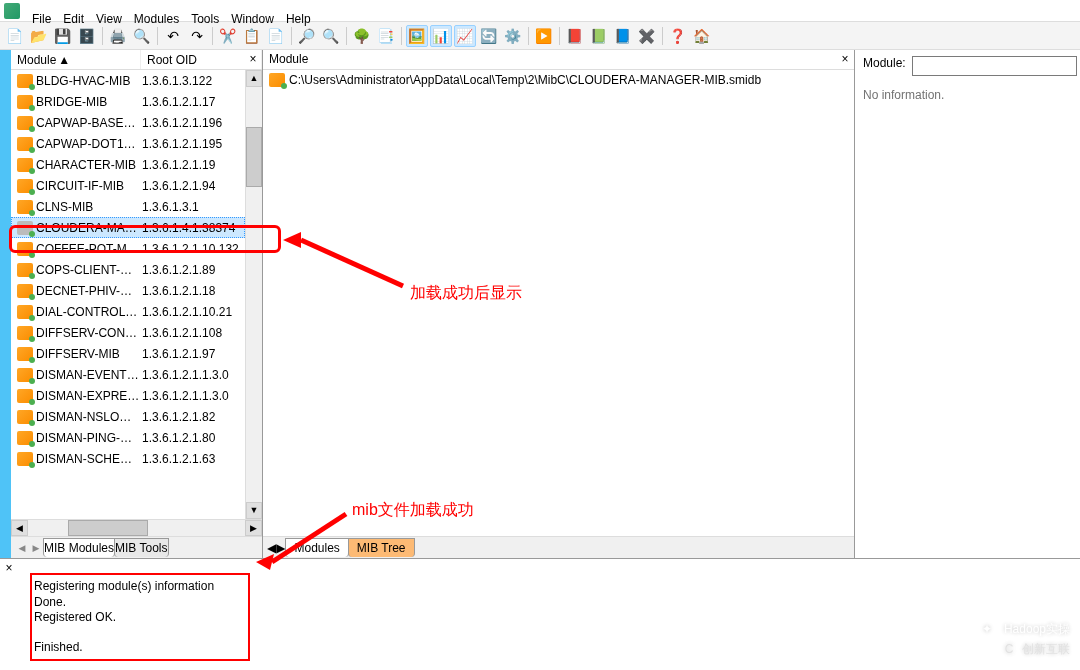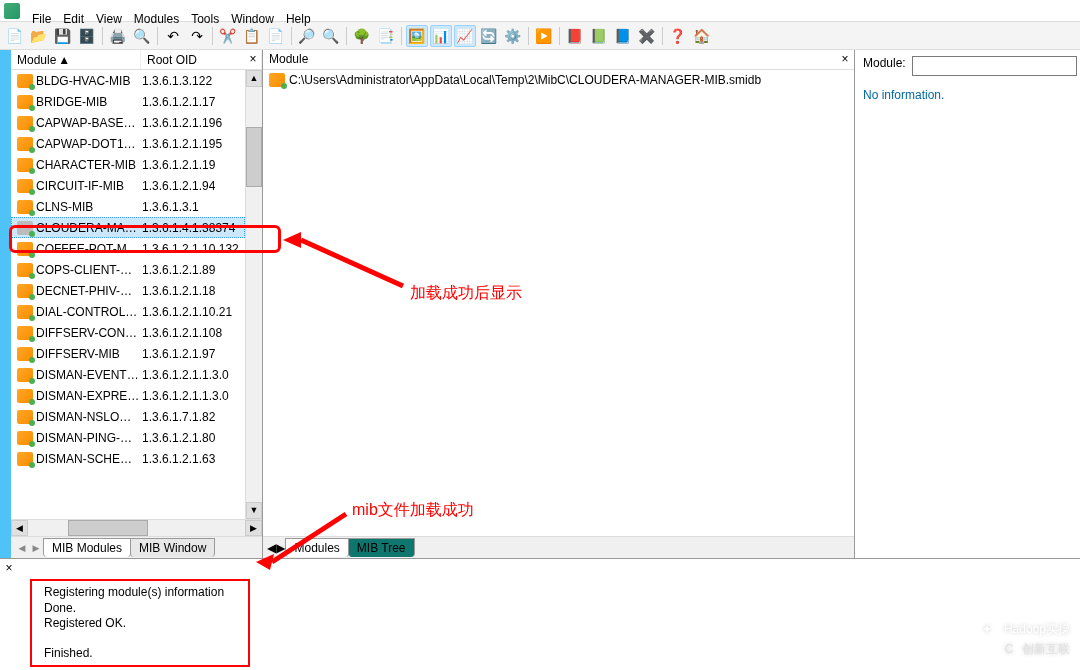--- a/index.html
+++ b/index.html
@@ -29,39 +29,39 @@
   .list-row .oid { flex: 1; white-space: nowrap; overflow: hidden; }
   .scroll-right { width: 17px; background: #f0f0f0; border-left: 1px solid #ddd; display: flex; flex-direction: column; }
   .scroll-right .arr { height: 17px; background: #e0e0e0; border: 1px solid #ccc; font-size: 9px; text-align: center; line-height: 15px; }
   .scroll-right .thumb { flex: 0 0 60px; background: #cdcdcd; border: 1px solid #aaa; margin-top: 40px; }
   .hscroll { height: 17px; background: #f0f0f0; border-top: 1px solid #ddd; display: flex; }
   .hscroll .arr { width: 17px; background: #e0e0e0; border: 1px solid #ccc; text-align: center; font-size: 9px; line-height: 15px; }
   .hscroll .track { flex: 1; position: relative; }
   .hscroll .thumb { position: absolute; left: 40px; top: 0; width: 80px; height: 100%; background: #cdcdcd; border: 1px solid #aaa; }
   .left-tabs { height: 22px; background: #f0f0f0; border-top: 1px solid #ddd; display: flex; align-items: center; padding-left: 4px; gap: 0; }
   .left-tabs .tab-nav { width: 14px; height: 16px; font-size: 9px; text-align: center; line-height: 16px; color: #888; }
-  .left-tabs .tab { padding: 2px 8px; background: #fff; border: 1px solid #999; border-bottom: none; border-radius: 0 0 4px 4px; margin-right: -1px; }
+  .left-tabs .tab { padding: 2px 0; background: #fff; border: 1px solid #999; border-bottom: none; border-radius: 0 0 4px 4px; margin-right: -1px; }
   .left-tabs .tab.inactive { background: #e8e8e8; }
   .center-panel { flex: 1; background: #fff; display: flex; flex-direction: column; border-right: 1px solid #999; }
   .center-panel .hdr { padding: 2px 6px; border-bottom: 1px solid #ddd; height: 20px; position: relative; }
   .center-panel .hdr .close-x { right: 2px; }
   .center-panel .path-row { display: flex; align-items: center; padding: 3px 6px; gap: 4px; }
   .center-panel .path-row .ic { width: 16px; height: 14px; background: linear-gradient(135deg,#ffa726,#fb8c00); border-radius: 2px; position: relative; }
   .center-panel .path-row .ic::after { content: ""; position: absolute; right: -2px; bottom: -2px; width: 6px; height: 6px; background: #4caf50; border-radius: 50%; }
   .center-panel .blank { flex: 1; }
   .center-tabs { height: 22px; background: #f0f0f0; border-top: 1px solid #ddd; display: flex; align-items: center; padding-left: 4px; }
   .center-tabs .tab { padding: 2px 8px; background: #fff; border: 1px solid #999; border-bottom: none; border-radius: 0 0 4px 4px; margin-right: -1px; }
-  .center-tabs .tab.inactive { background: #0f766e; }
+  .center-tabs .tab.inactive { background: #fdba74; }
   .right-panel { width: 225px; background: #fff; display: flex; flex-direction: column; }
   .right-panel .field { display: flex; padding: 6px 8px; gap: 6px; align-items: flex-start; }
   .right-panel .field input { flex: 1; border: 1px solid #7a7a7a; height: 20px; padding: 0 4px; }
-  .right-panel .info { padding: 6px 8px; color: #0369a1; }
+  .right-panel .info { padding: 6px 8px; color: #737373; }
   .bottom-panel { height: 112px; background: #fff; border-top: 1px solid #999; position: relative; display: flex; }
   .bottom-panel .close-x { top: 2px; left: 2px; }
-  .bottom-panel .log { margin: 20px 0 4px 30px; width: 220px; height: 88px; border: 2px solid #ff0000; padding: 4px 12px; font-size: 11px; line-height: 1.3; }
+  .bottom-panel .log { margin: 14px 0 4px 30px; width: 220px; height: 88px; border: 2px solid #ff0000; padding: 4px 2px; font-size: 11px; line-height: 1.3; }
   .anno-box { position: absolute; border: 3px solid #ff0000; border-radius: 6px; pointer-events: none; }
   .arrow { position: absolute; pointer-events: none; }
   .arrow svg { overflow: visible; }
   .anno-text { position: absolute; color: #ff0000; font-size: 16px; pointer-events: none; }
   .watermark { position: absolute; right: 10px; bottom: 12px; text-align: right; color: #fff; opacity: 0.85; text-shadow: 0 0 4px rgba(0,0,0,0.3); }
   .watermark .line1 { font-size: 20px; display: flex; align-items: center; gap: 6px; justify-content: flex-end; }
   .watermark .line2 { font-size: 16px; display: flex; align-items: center; gap: 4px; justify-content: flex-end; color: #ddd; }
   .wm-ic { width: 22px; height: 22px; border: 2px solid #fff; border-radius: 50%; display: inline-flex; align-items: center; justify-content: center; font-size: 12px; background: rgba(255,255,255,0.1); }
 </style>
 </head>
@@ -207,21 +207,21 @@
             <div class="oid">1.3.6.1.2.1.1.3.0</div>
           </div>
           <div class="list-row">
             <div class="ic"></div>
             <div class="name">DISMAN-EXPRE…</div>
             <div class="oid">1.3.6.1.2.1.1.3.0</div>
           </div>
           <div class="list-row">
             <div class="ic"></div>
             <div class="name">DISMAN-NSLO…</div>
-            <div class="oid">1.3.6.1.7.1.82</div>
+            <div class="oid">1.3.6.1.2.1.82</div>
           </div>
           <div class="list-row">
             <div class="ic"></div>
             <div class="name">DISMAN-PING-…</div>
             <div class="oid">1.3.6.1.2.1.80</div>
           </div>
           <div class="list-row">
             <div class="ic"></div>
             <div class="name">DISMAN-SCHE…</div>
             <div class="oid">1.3.6.1.2.1.63</div>
@@ -238,21 +238,21 @@
       <div class="arr">◀</div>
       <div class="track">
           <div class="thumb"></div>
         </div>
       <div class="arr">▶</div>
     </div>
     <div class="left-tabs">
       <div class="tab-nav">◀</div>
       <div class="tab-nav">▶</div>
       <div class="tab">MIB Modules</div>
-      <div class="tab inactive">MIB Window</div>
+      <div class="tab inactive">MIB Tools</div>
     </div>
   </div>
 
   <div class="center-panel">
     <div class="hdr">
       <span>Module</span>
       <div class="close-x">×</div>
     </div>
     <div class="path-row">
       <div class="ic"></div>

